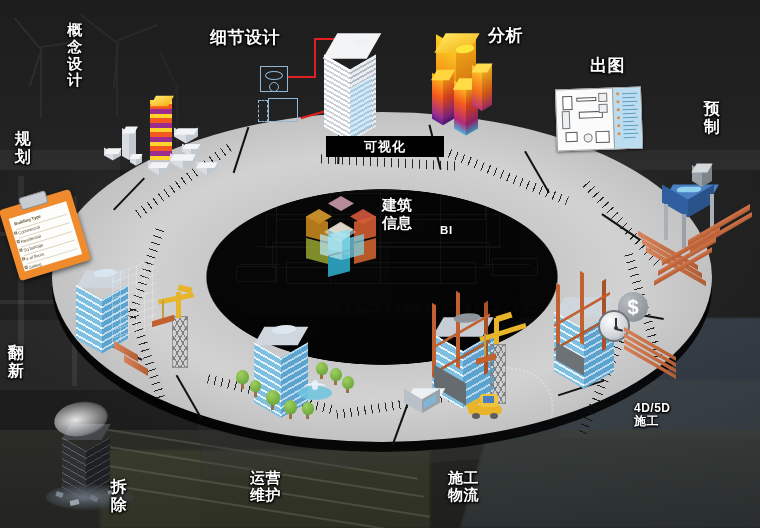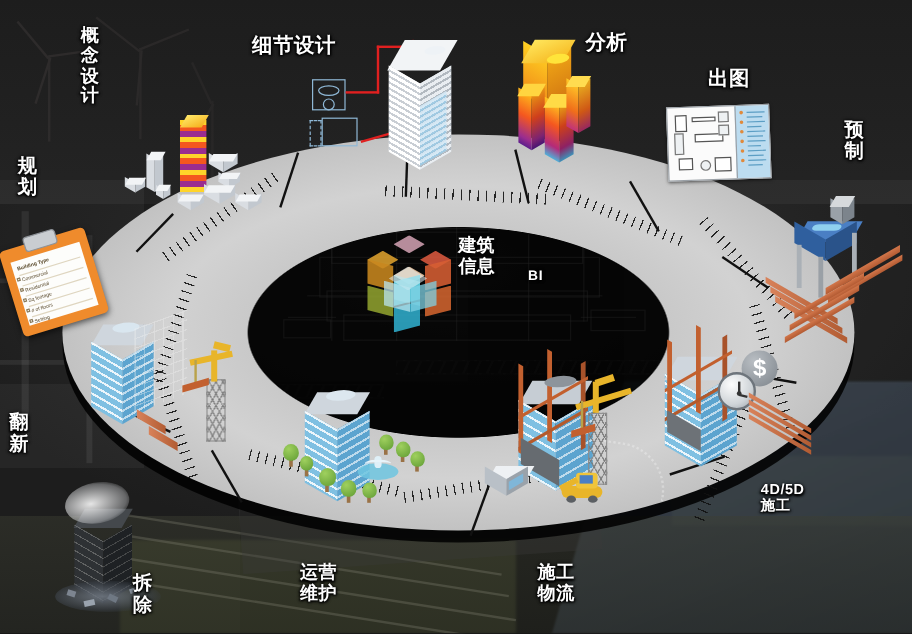--- a/index.html
+++ b/index.html
@@ -659,20 +659,23 @@
     <div class="cfacet" style="left:18px;top:38px;width:22px;height:26px;background:#b9e4ee;
          clip-path:polygon(0 0,100% 22%,100% 100%,0 78%);opacity:.75;"></div>
   </div>
 
   <div id="center-label">
     <div>建筑</div>
     <div>信息</div>
   </div>
   <div id="bi-label">BI</div>
 
+  <div class="viz-band" style="left:326px;top:136px;width:118px;height:21px;font-size:13px;letter-spacing:1px;">
+    <span>可视化</span>
+  </div>
 
   <div class="lbl ctr" style="left:6px;top:130px;font-size:16px;width:34px;">
     <div style="visibility:hidden;height:0">概</div>
     <div>规</div>
     <div>划</div>
   </div>
 
   <div class="lbl ctr" style="left:62px;top:22px;font-size:15px;width:26px;">
     <div>概</div>
     <div>念</div>

